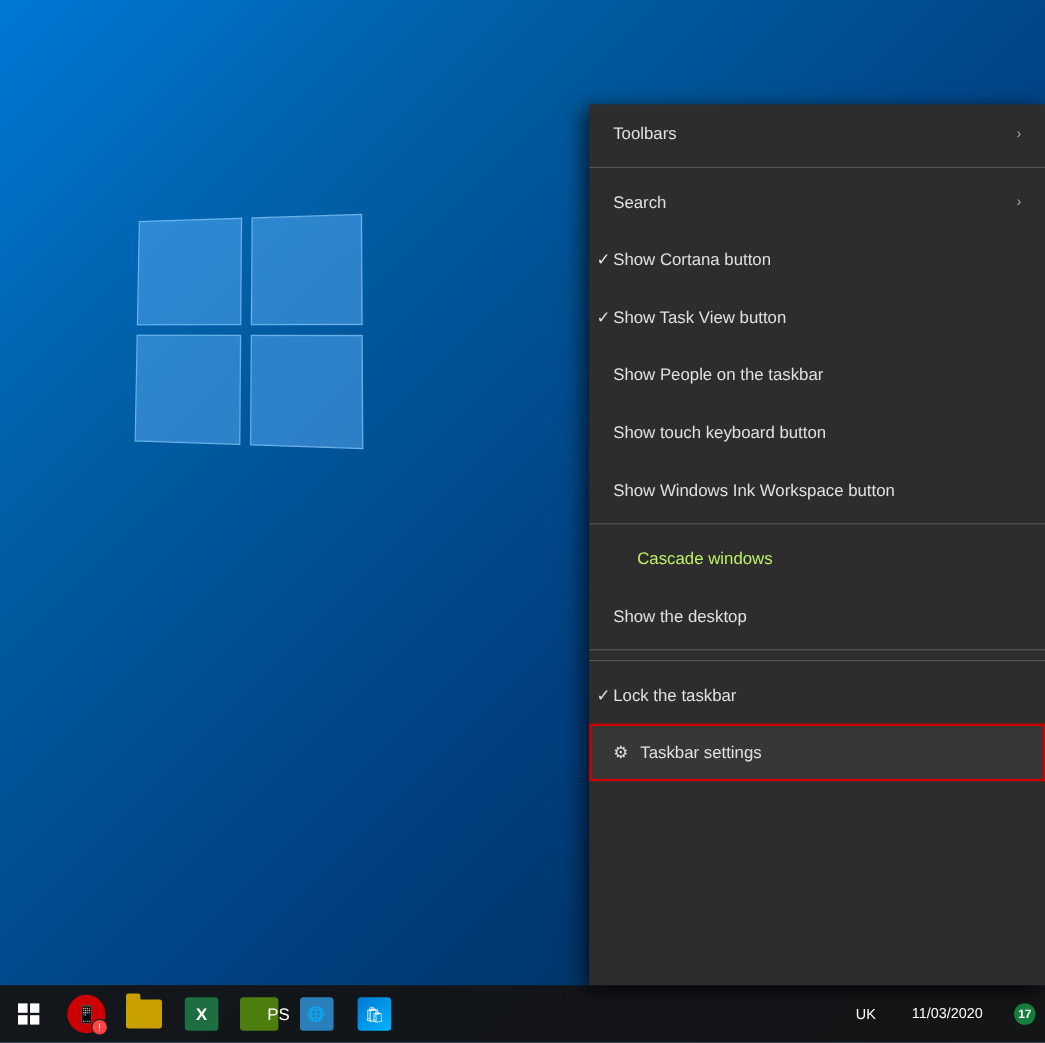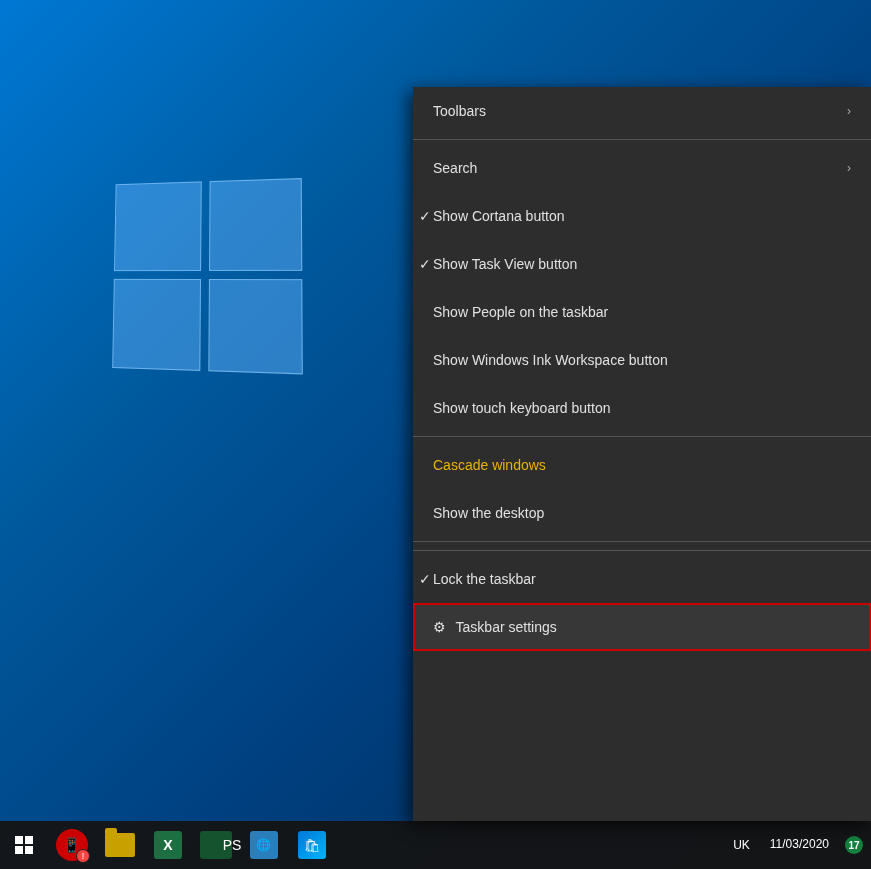--- a/index.html
+++ b/index.html
@@ -123,21 +123,21 @@
       align-items: center;
       justify-content: center;
       color: white;
       font-size: 14px;
       font-weight: bold;
     }
 
     .icon-terminal {
       width: 28px;
       height: 28px;
-      background: #14532d;
+      background: #4d7c0f;
       border-radius: 3px;
       display: flex;
       align-items: center;
       justify-content: center;
       color: #ffffff;
       font-size: 14px;
       padding-left: 32px;
     }
 
     .icon-network {
@@ -163,21 +163,21 @@
       color: white;
       font-size: 13px;
     }
 
     
     #taskbar-right {
       margin-left: auto;
       display: flex;
       align-items: center;
       padding-right: 8px;
-      gap: 10px;
+      gap: 20px;
       color: white;
       font-size: 12px;
     }
 
     .tray-text {
       color: #ffffff;
       font-size: 12px;
       padding: 0 4px;
     }
 
@@ -200,21 +200,21 @@
       justify-content: center;
       font-size: 10px;
       font-weight: bold;
     }
 
     
     #context-menu {
       position: absolute;
       right: 0;
       top: 87px;
-      width: 458px;
+      width: 380px;
       background: #2d2d2d;
       color: #e0e0e0;
       z-index: 100;
       box-shadow: -4px 4px 16px rgba(0,0,0,0.7);
       bottom: 48px;
       display: flex;
       flex-direction: column;
     }
 
     .menu-item {
@@ -222,22 +222,23 @@
       align-items: center;
       padding: 0 20px;
       height: 48px;
       cursor: pointer;
       font-size: 14px;
       position: relative;
       flex-shrink: 0;
     }
 
     .menu-item.disabled {
-      color: #eab308;
+      color: #bef264;
       cursor: default;
+      margin-left: 20px;
     }
 
     .menu-item .check-mark {
       position: absolute;
       left: 6px;
       font-size: 14px;
       color: #e0e0e0;
     }
 
     .menu-item .arrow {
@@ -300,25 +301,25 @@
     <div class="menu-item">
       <span class="check-mark">✓</span>
       <span>Show Task View button</span>
     </div>
 
     <div class="menu-item">
       <span>Show People on the taskbar</span>
     </div>
 
     <div class="menu-item">
+      <span>Show touch keyboard button</span>
+    </div>
+
+    <div class="menu-item">
       <span>Show Windows Ink Workspace button</span>
-    </div>
-
-    <div class="menu-item">
-      <span>Show touch keyboard button</span>
     </div>
 
     <div class="menu-separator"></div>
 
     <div class="menu-item disabled">
       <span>Cascade windows</span>
     </div>
 
 
 

